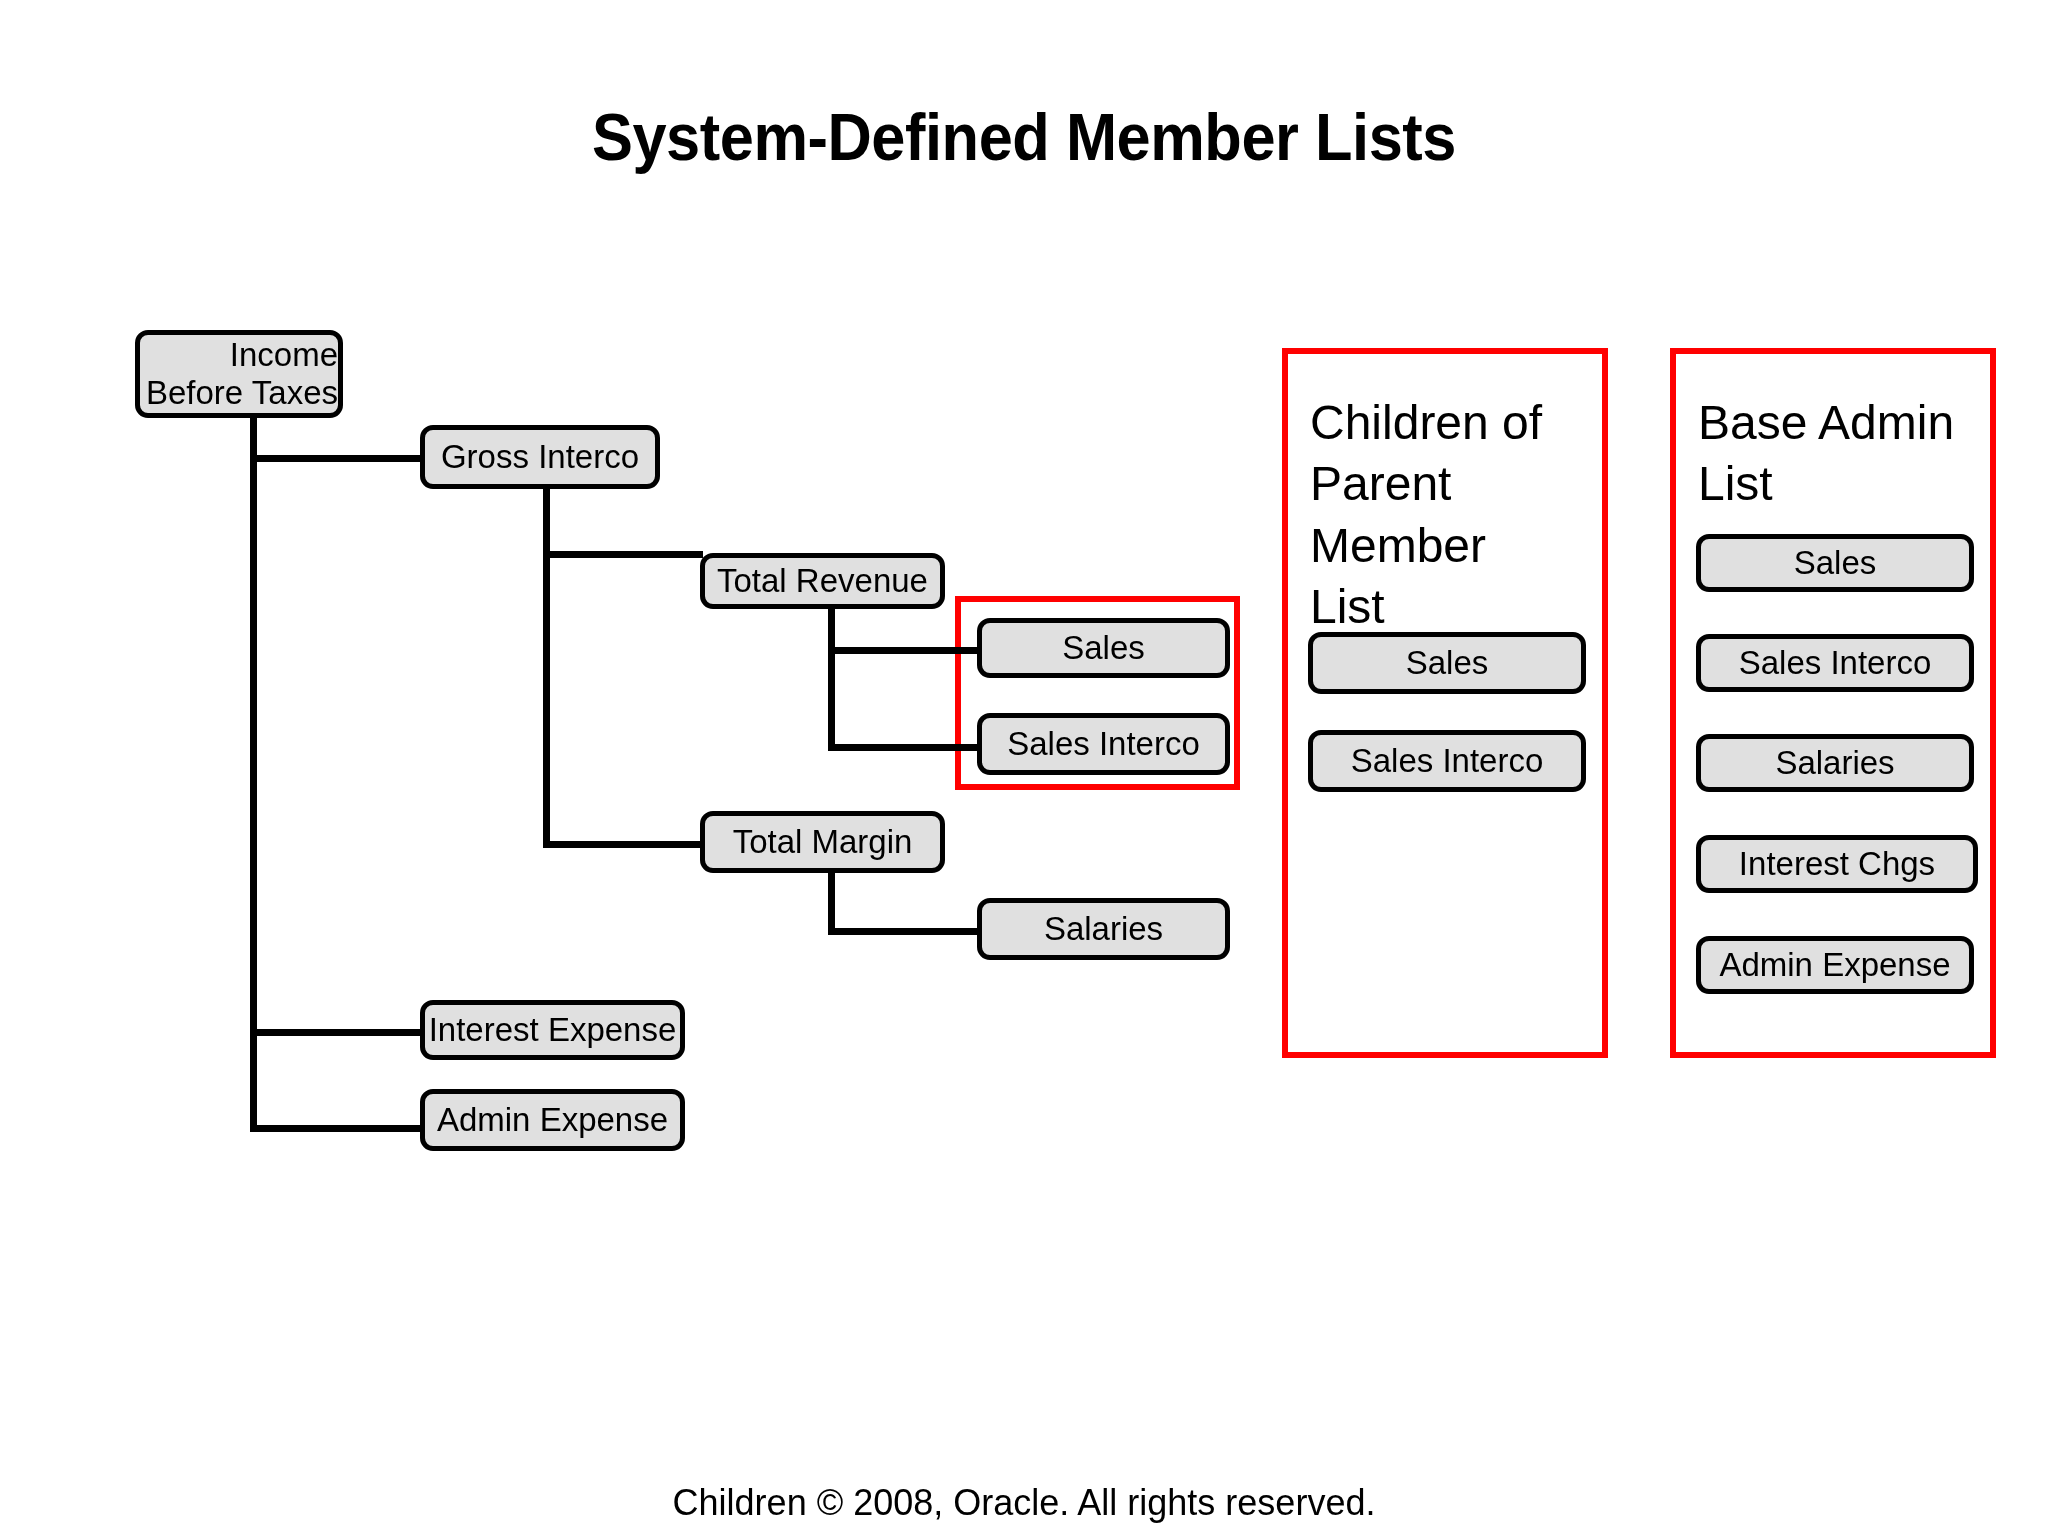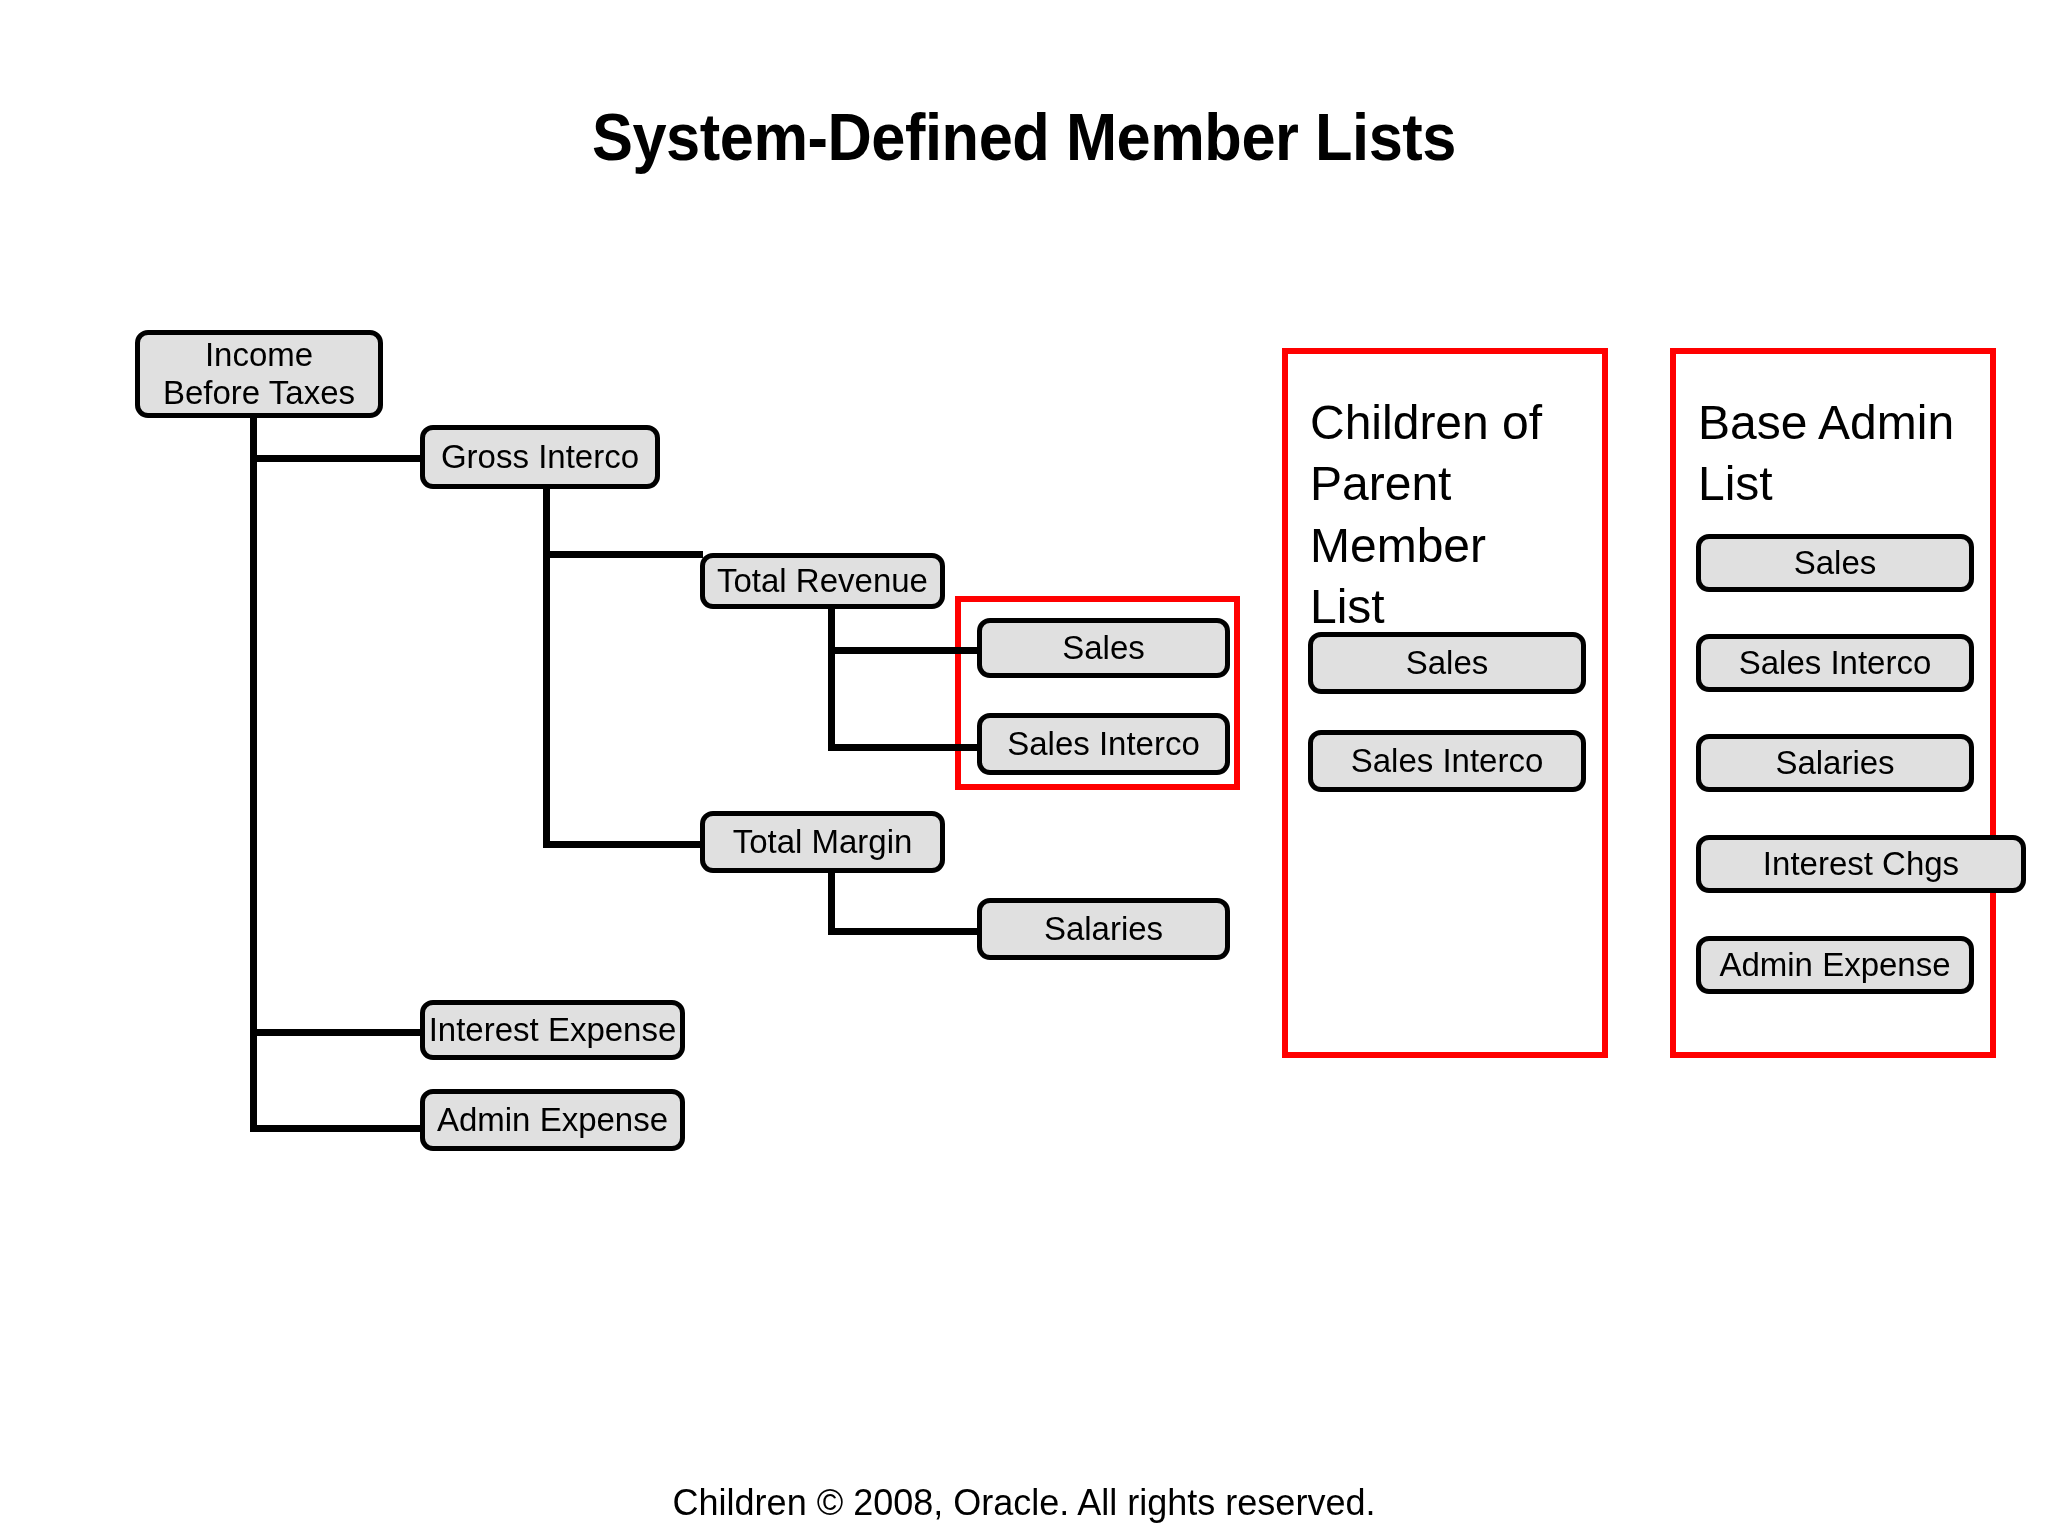--- a/index.html
+++ b/index.html
@@ -121,21 +121,21 @@
 <div class="conn h" style="left:828px; top:647px; width:152px;"></div>
 
 <div class="conn h" style="left:828px; top:744px; width:152px;"></div>
 
 <div class="conn v" style="left:828px; top:873px; height:62px;"></div>
 
 <div class="conn h" style="left:828px; top:928px; width:152px;"></div>
 
 <div class="redbox" style="left:955px; top:596px; width:285px; height:194px;"></div>
 
-<div class="node multiline" style="left:135px; top:330px; width:248px; height:88px;">
+<div class="node multiline" style="left:135px; top:330px; width:208px; height:88px;align-items:flex-end;">
   <span>Income</span>
   <span>Before Taxes</span>
 </div>
 
 <div class="node" style="left:420px; top:425px; width:240px; height:64px;">
   <span>Gross Interco</span>
 </div>
 
 <div class="node" style="left:700px; top:553px; width:245px; height:56px;">
   <span>Total Revenue</span>
@@ -189,21 +189,21 @@
 </div>
 
 <div class="node" style="left:1696px; top:634px; width:278px; height:58px;">
   <span>Sales Interco</span>
 </div>
 
 <div class="node" style="left:1696px; top:734px; width:278px; height:58px;">
   <span>Salaries</span>
 </div>
 
-<div class="node" style="left:1696px; top:835px; width:330px; height:58px;">
+<div class="node" style="left:1696px; top:835px; width:282px; height:58px;">
   <span>Interest Chgs</span>
 </div>
 
 <div class="node" style="left:1696px; top:936px; width:278px; height:58px;">
   <span>Admin Expense</span>
 </div>
 
 <div id="footer">Children © 2008, Oracle. All rights reserved.</div>
 
 </body></html>

